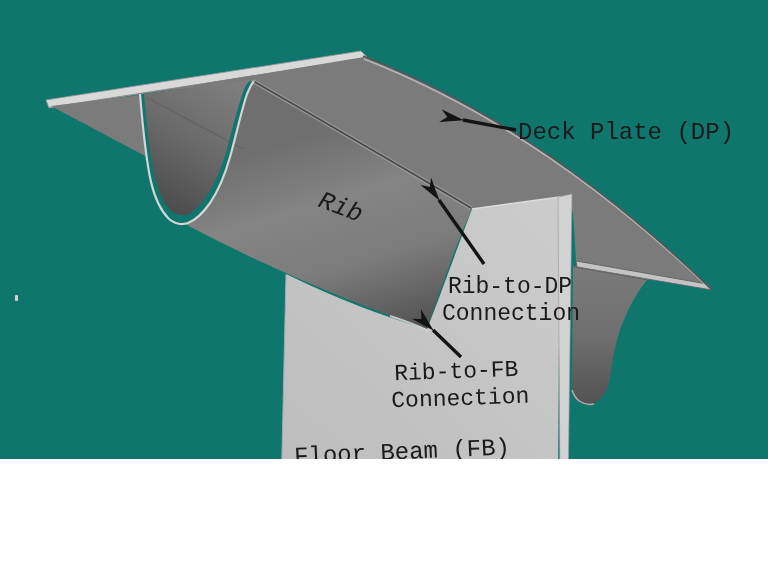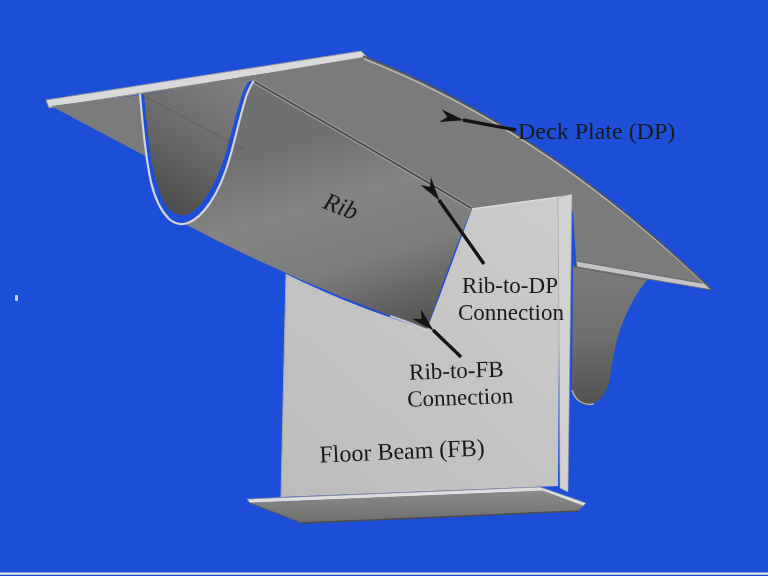--- a/index.html
+++ b/index.html
@@ -1,17 +1,17 @@
 <!DOCTYPE html>
 <html><head>
 <meta charset="utf-8">
 <style>
   html,body{margin:0;padding:0;background:#fff;}
-  #stage{position:relative;width:768px;height:576px;background:#1d4ed8;overflow:hidden;
-         font-family:Liberation Serif, serif;}
+  #stage{position:relative;width:768px;height:459px;background:#0f766e;overflow:hidden;
+         font-family:Liberation Mono, monospace;}
   svg{position:absolute;inset:0;display:block;}
   text{fill:#1a1a1a;}
   .lbl{font-size:24px;}
   .lbl-sm{font-size:23px;}
   .lbl-rib{font-size:25px;font-style:italic;}
 </style>
 </head>
 <body>
 
 <div id="stage">

